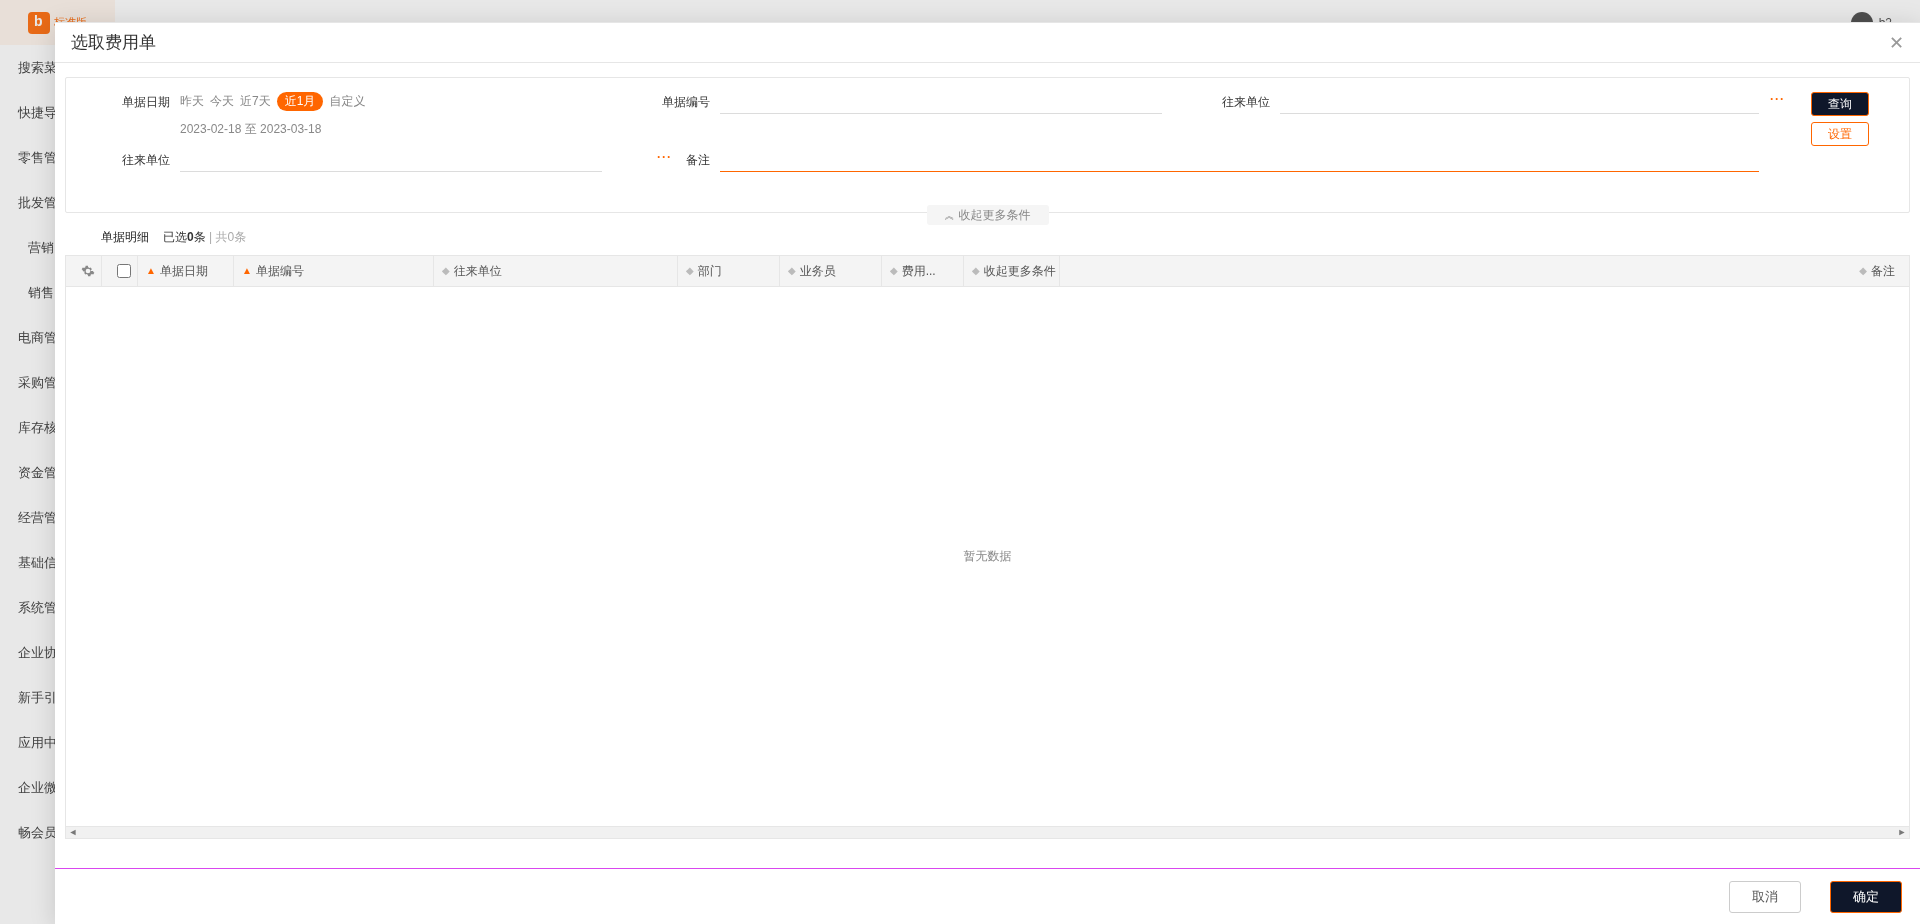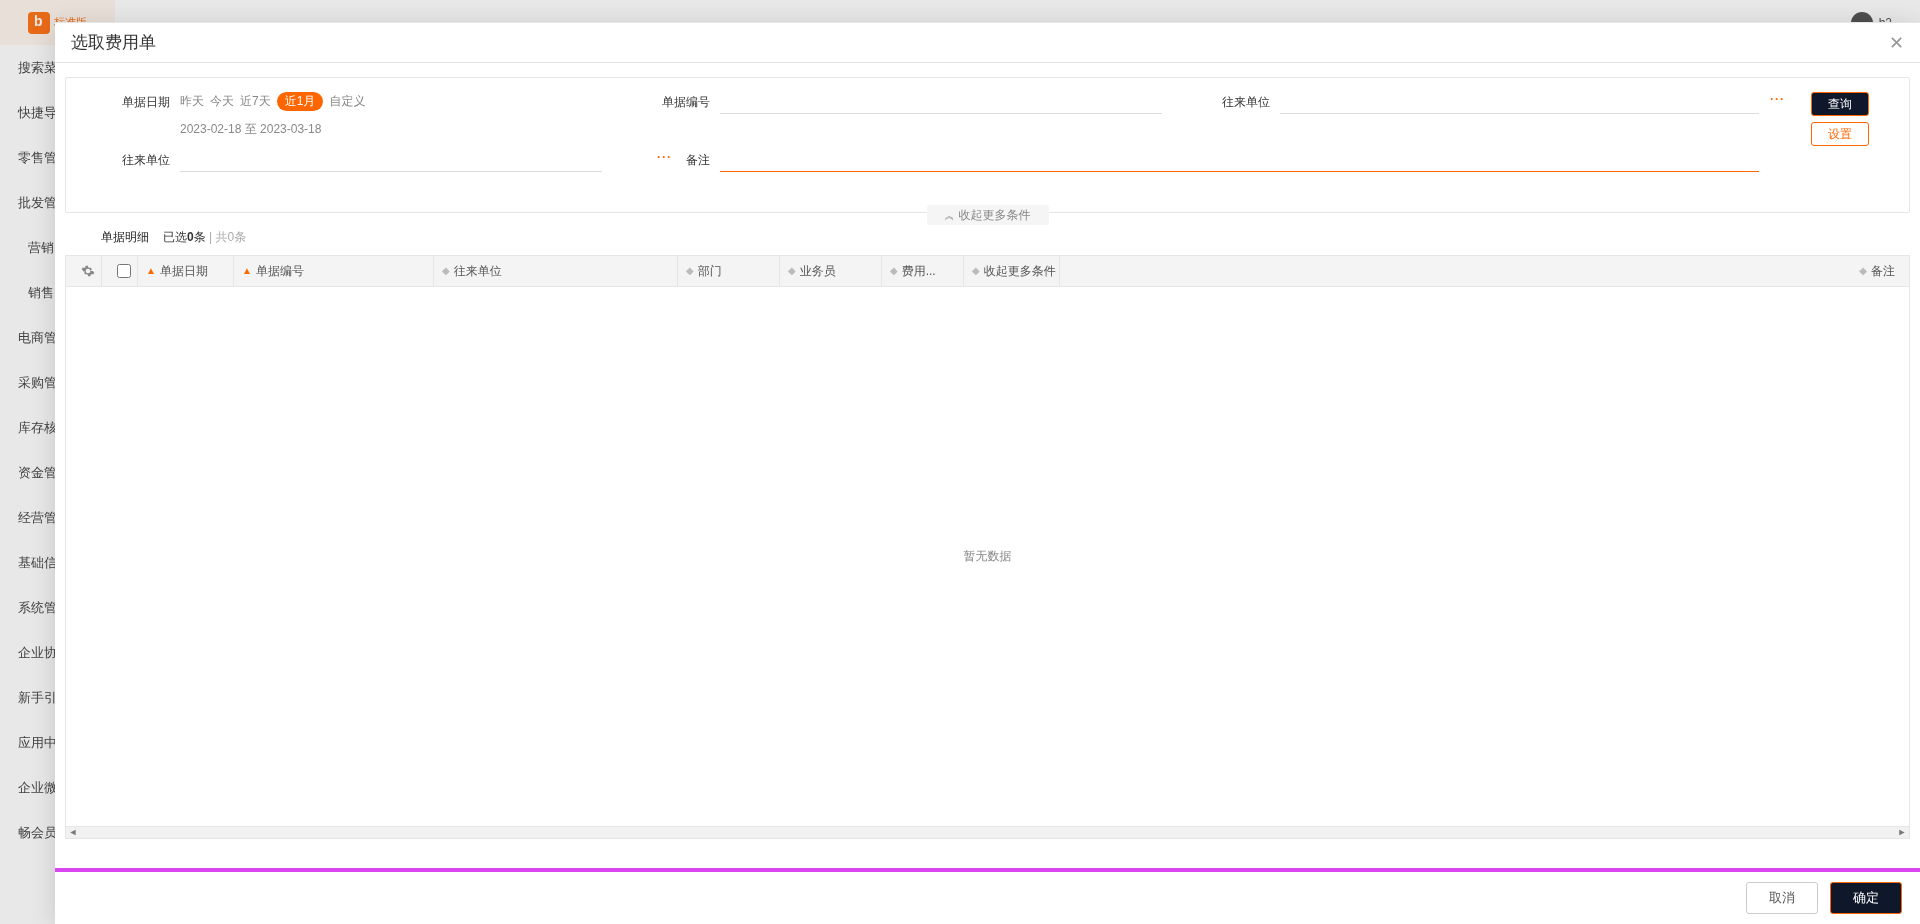--- a/index.html
+++ b/index.html
@@ -85,21 +85,21 @@
   .sort-ico.orange { color: #f60; }
   input[type=checkbox].hd-chk { width: 14px; height: 14px; }
 
   .grid-body { height: 540px; display: flex; align-items: center; justify-content: center; color: #888; border: 1px solid #e6e6e6; border-top: none; }
 
   .h-scroll { height: 12px; background: #f1f1f1; border: 1px solid #e6e6e6; border-top: none; position: relative; }
   .h-scroll .arrow { position: absolute; top: 0; width: 14px; height: 10px; text-align: center; color: #777; font-size: 9px; cursor: pointer; }
   .h-scroll .arrow.left { left: 0; }
   .h-scroll .arrow.right { right: 0; }
 
-  .modal-footer { height: 56px; border-top: 4px solid #d946ef; display: flex; align-items: center; justify-content: flex-end; padding: 0 18px; gap: 12px; }
+  .modal-footer { height: 56px; border-top: 1px solid #d946ef; display: flex; align-items: center; justify-content: flex-end; padding: 0 18px; gap: 29px; }
   .btn-lg { min-width: 72px; height: 32px; font-size: 13px; }
 
   .gear-svg { width: 14px; height: 14px; }
 
   .right-floats { position: absolute; right: 0; top: 260px; width: 40px; display: flex; flex-direction: column; gap: 4px; }
   .float-btn { width: 38px; height: 34px; background: #f7c79b; border-radius: 3px; }
   .float-btn.ghost { background: #fff; border: 1px solid #ddd; }
 </style>
 </head>
 <body>

